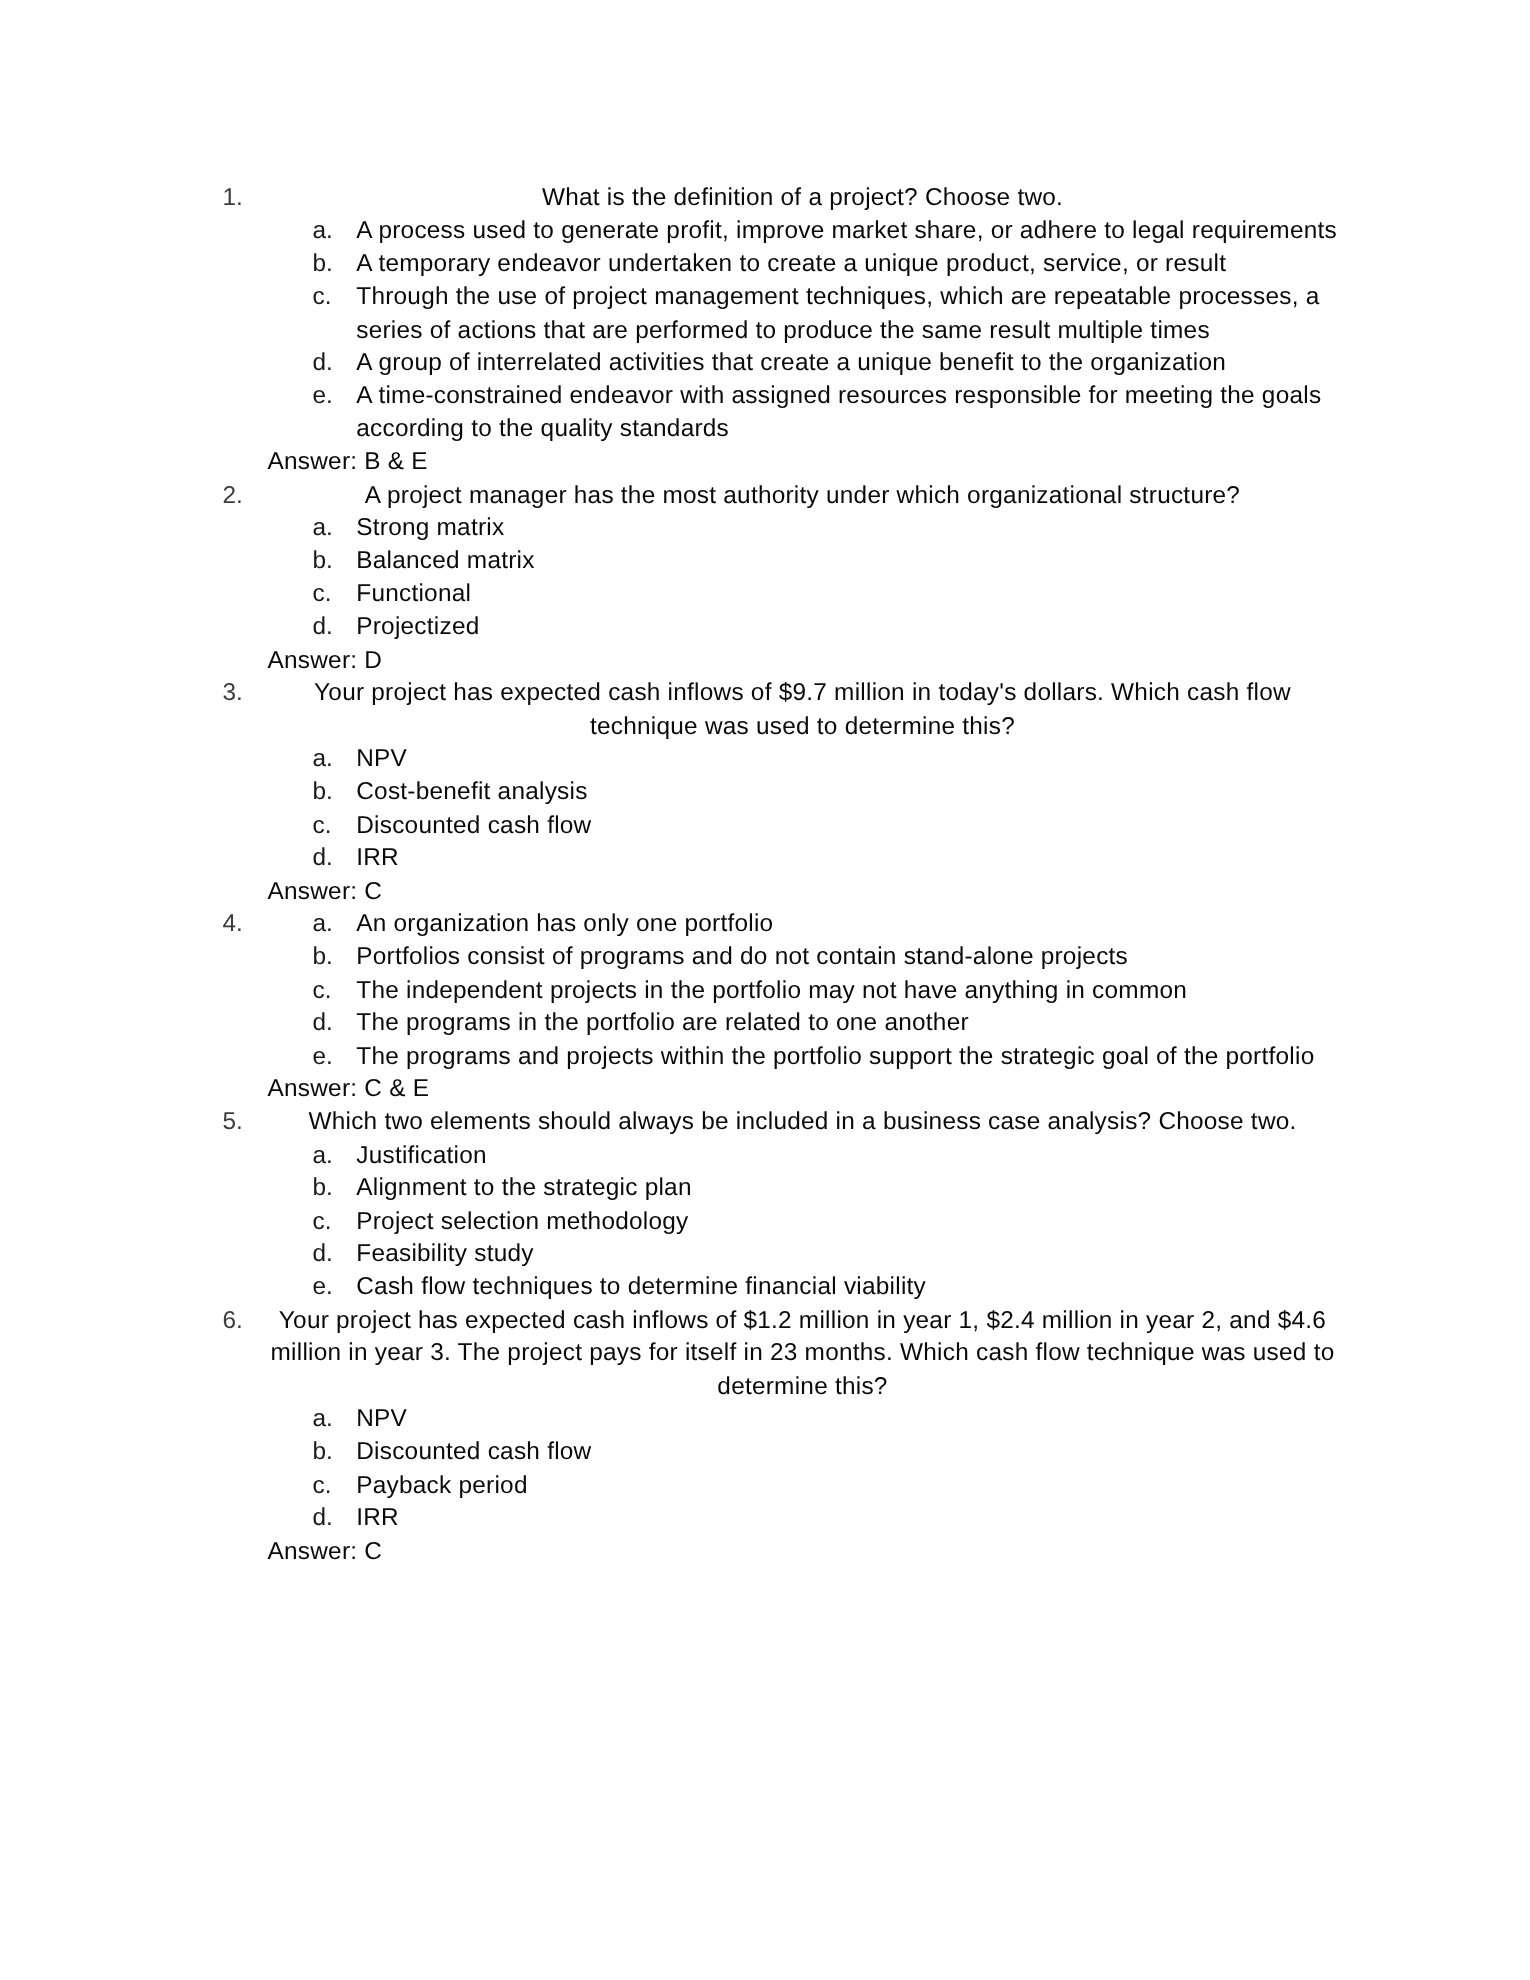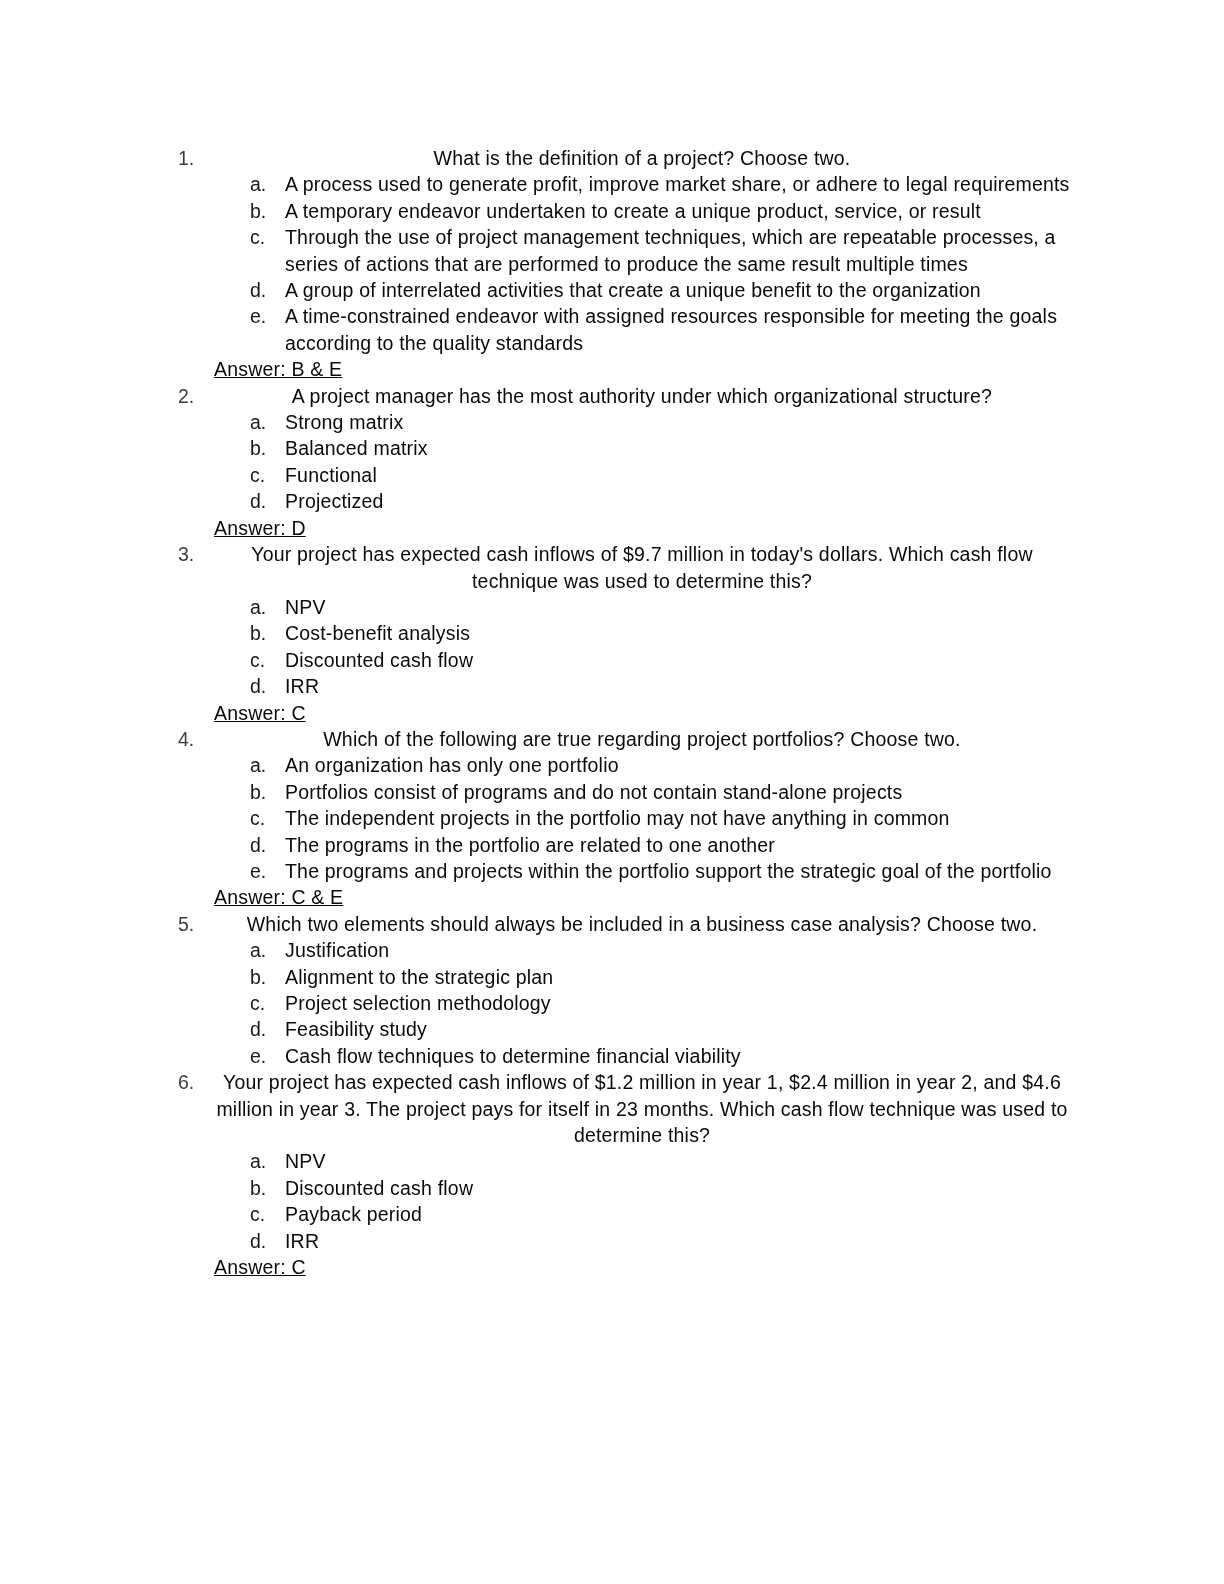--- a/index.html
+++ b/index.html
@@ -82,21 +82,20 @@
     line-height: 26.4px;
     letter-spacing: 0.01em;
     max-width: 790px;
   }
 
   .answer {
     font-size: 19.5px;
     line-height: 26.4px;
     letter-spacing: 0.01em;
     padding-left: 0;
-    text-decoration: underline;
   }
 </style>
 </head>
 <body>
 
 <div class="page">
   <ol class="question-list" id="question-list">
       <li class="question">
         <span class="q-marker">1.</span>
         <div class="q-text">What is the definition of a project? Choose two.</div>
@@ -165,21 +164,20 @@
           </li>
           <li class="option">
             <span class="o-marker">d.</span>
             <div class="o-text">IRR</div>
           </li>
         </ol>
         <div class="answer">Answer: C</div>
       </li>
       <li class="question">
         <span class="q-marker">4.</span>
-        <div class="q-text">Which of the following are true regarding project portfolios? Choose two.</div>
         <ol class="option-list">
           <li class="option">
             <span class="o-marker">a.</span>
             <div class="o-text">An organization has only one portfolio</div>
           </li>
           <li class="option">
             <span class="o-marker">b.</span>
             <div class="o-text">Portfolios consist of programs and do not contain stand-alone projects</div>
           </li>
           <li class="option">

